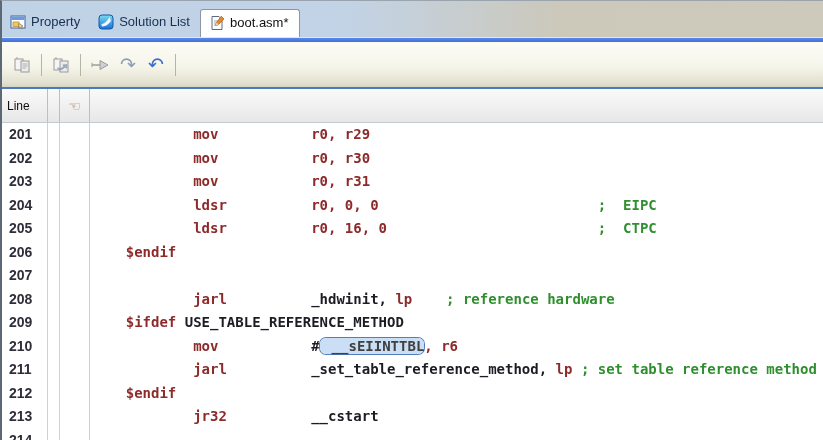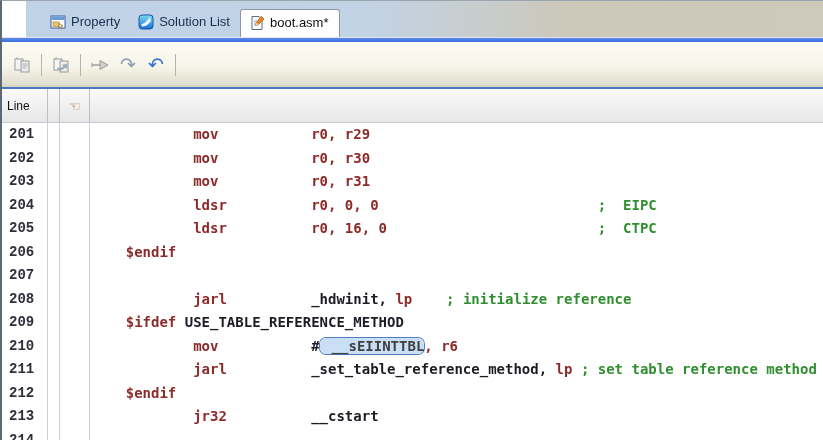--- a/index.html
+++ b/index.html
@@ -4,23 +4,22 @@
 <style>
   * { margin:0; padding:0; box-sizing:border-box; }
   html,body { background:#fff; }
   .window {
     position:relative; width:823px; height:440px; overflow:hidden;
     background:#fff; font-family:"Liberation Sans", sans-serif;
     border-left:2px solid #5d6875; border-top:1px solid #9aa4ae;
   }
   
   .tabbar {
-    height:36px; display:flex; align-items:flex-end; padding-left:16px;
+    height:36px; display:flex; align-items:flex-end; padding-left:0;
     background:linear-gradient(to right, #c0d2e6 0%, #c2d3e6 42%, #ccc8ba 68%, #cdc9bb 100%);
-    margin-left:24px;
   }
   .tab {
     display:flex; align-items:center; gap:5px; height:29px; padding:0 10px 2px 8px;
     font-size:13px; color:#16304e; cursor:default; white-space:nowrap;
   }
   .tab.active {
     background:#fff; color:#101010; height:28px;
     border:1px solid #8d97a4; border-bottom:none; border-radius:3px 3px 0 0;
   }
   .tab .ticon { width:16px; height:16px; display:inline-block; flex:0 0 16px; }
@@ -48,21 +47,21 @@
     background:linear-gradient(#fafafa,#e7e7e7); border-bottom:1px solid #c3cad2;
   }
   .colheader .hc { border-right:1px solid #b6bfca; display:flex; align-items:center; }
   .hc-line { padding-left:5px; font-size:12px; color:#111; }
   .hc-hand { justify-content:center; font-size:14px; color:#b08050; font-family:"DejaVu Sans", sans-serif; }
   
   .code-area { background:#fff; height:330px; overflow:hidden; }
   .code-row { display:grid; grid-template-columns:46px 12px 30px 1fr; height:23.5px; }
   .code-row > div { overflow:hidden; }
   .ln {
-    font-family:Liberation Mono, monospace; font-weight:bold; font-size:14px; line-height:23.5px;
+    font-family:Liberation Sans, sans-serif; font-weight:bold; font-size:14px; line-height:23.5px;
     color:#2f2f3a; padding-left:7px; border-right:1px solid #ccd2da;
   }
   .g1 { border-right:1px solid #ccd2da; }
   .g2 { border-right:1px solid #ccd2da; }
   .ct {
     font-family:"DejaVu Sans Mono", monospace; font-weight:bold; font-size:14px; line-height:23.5px;
     white-space:pre; padding-left:2px;
   }
   .seg-r { color:#8d2a2a; }
   .seg-k { color:#1c1c24;margin-top:36px; }
@@ -210,21 +209,21 @@
       <div class="code-row">
         <div class="ln">207</div>
         <div class="g1"></div>
         <div class="g2"></div>
         <div class="ct"></div>
       </div>
       <div class="code-row">
         <div class="ln">208</div>
         <div class="g1"></div>
         <div class="g2"></div>
-        <div class="ct"><span class="seg-r">            jarl          </span><span class="seg-k">_hdwinit,</span><span class="seg-r"> lp    </span><span class="seg-g">; initialize reference</span></div>
+        <div class="ct"><span class="seg-r">            jarl          </span><span class="seg-k">_hdwinit,</span><span class="seg-r"> lp    </span><span class="seg-g">; reference hardware</span></div>
       </div>
       <div class="code-row">
         <div class="ln">209</div>
         <div class="g1"></div>
         <div class="g2"></div>
         <div class="ct"><span class="seg-r">    $ifdef </span><span class="seg-k">USE_TABLE_REFERENCE_METHOD</span></div>
       </div>
       <div class="code-row">
         <div class="ln">210</div>
         <div class="g1"></div>

